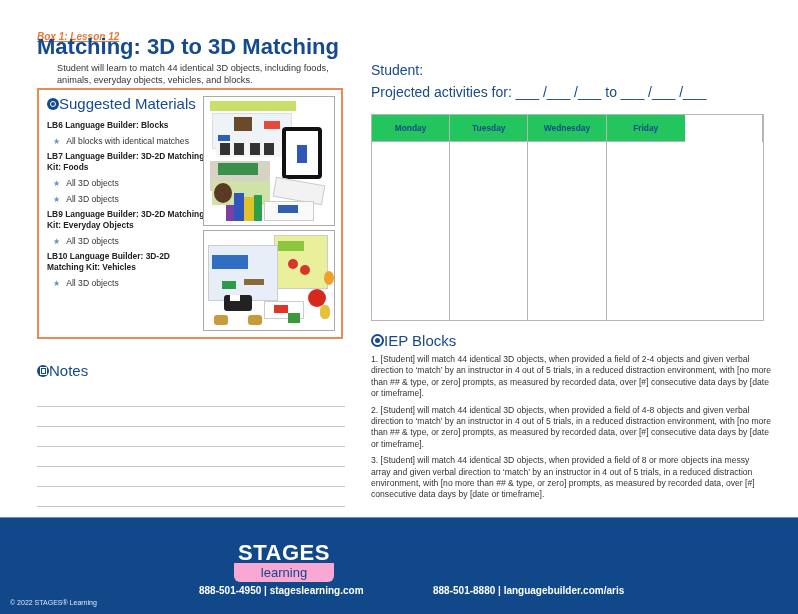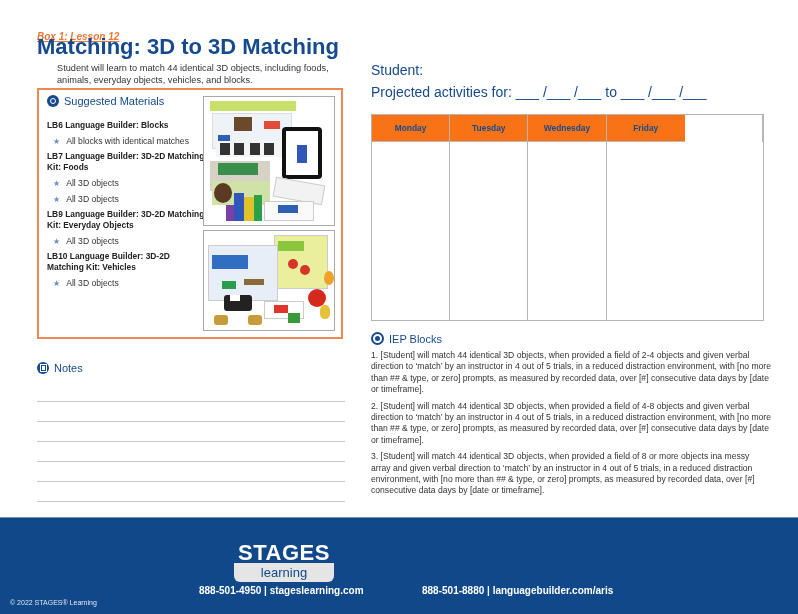--- a/index.html
+++ b/index.html
@@ -5,21 +5,21 @@
   * { box-sizing: border-box; margin: 0; padding: 0; }
   html, body { width: 798px; height: 614px; background: #ffffff; overflow: hidden; }
   body { position: relative; font-family: "Liberation Sans", "DejaVu Sans", sans-serif; color: #222; }
 
   .lesson-label { position: absolute; left: 37px; top: 31px; font-size: 10px; font-weight: bold; font-style: italic; color: #e8773a; text-decoration: underline; }
   .page-title { position: absolute; left: 37px; top: 34px; font-size: 22px; color: #164a8e; white-space: nowrap; text-align: center; }
   .page-title b { font-weight: bold; }
   .intro { position: absolute; left: 37px; top: 62px; width: 300px; font-size: 9.2px; line-height: 12px; color: #333; margin-left: 20px; }
 
   .materials-box { position: absolute; left: 37px; top: 88px; width: 306px; height: 251px; border: 2px solid #ec8a55; }
-  .section-heading { display: flex; align-items: center; gap: 5px; color: #164a8e; font-size: 11px; }
+  .section-heading { display: flex; align-items: center; color: #164a8e; font-size: 15px; }
   .materials-box .section-heading { position: absolute; left: 8px; top: 5px; }
   .icon-circle { width: 12px; height: 12px; border-radius: 50%; background: #164a8e; display: inline-flex; align-items: center; justify-content: center; }
   .icon-circle .inner { width: 6px; height: 6px; border-radius: 50%; border: 1.5px solid #fff; }
   .icon-target { width: 13px; height: 13px; border-radius: 50%; border: 2px solid #164a8e; display: inline-flex; align-items: center; justify-content: center; }
   .icon-target .inner { width: 5px; height: 5px; border-radius: 50%; background: #164a8e; }
   .icon-doc { width: 12px; height: 12px; border-radius: 50%; background: #164a8e; display: inline-flex; align-items: center; justify-content: center; }
   .icon-doc .inner { width: 5px; height: 6px; background: #fff; border: 1px solid #164a8e; outline: 1px solid #fff; }
 
   .material-list { position: absolute; left: 8px; top: 30px; width: 160px; }
   .material-item { margin-bottom: 4px; }
@@ -33,45 +33,45 @@
   .ph-block { position: absolute; }
 
   .notes { position: absolute; left: 37px; top: 362px; width: 308px; }
   .notes .section-heading { margin-bottom: 8px; }
   .note-line { height: 20px; border-bottom: 1px solid #c8c8c8; }
 
   .student-label { position: absolute; left: 371px; top: 62px; font-size: 14px; color: #164a8e; }
   .projected { position: absolute; left: 371px; top: 84px; font-size: 14px; color: #164a8e; white-space: nowrap; }
 
   .schedule { position: absolute; left: 371px; top: 114px; width: 393px; height: 207px; border: 1px solid #b5b5b5; display: grid; grid-template-columns: repeat(5, 1fr); grid-template-rows: 27px 1fr; }
-  .day-header { background: #f97316; border-right: 1px solid #b5b5b5; border-bottom: 1px solid #b5b5b5; font-size: 8.4px; font-weight: bold; color: #164a8e; display: flex; align-items: center; justify-content: center; }
+  .day-header { background: #22c55e; border-right: 1px solid #b5b5b5; border-bottom: 1px solid #b5b5b5; font-size: 8.4px; font-weight: bold; color: #164a8e; display: flex; align-items: center; justify-content: center; }
   .day-cell { border-right: 1px solid #b5b5b5; }
   .day-header:last-of-type { }
   .schedule > .last { border-right: none; }
 
   .iep { position: absolute; left: 371px; top: 332px; width: 400px; }
   .iep .section-heading { margin-bottom: 5px; }
   .goal { font-size: 8.6px; line-height: 11.4px; color: #333; margin-bottom: 5px; }
 
   .footer { position: absolute; left: 0; top: 517px; width: 798px; height: 97px; background: #10488a; border-top: 1px solid #6d8fb8; color: #fff; }
   .copyright { position: absolute; left: 10px; top: 81px; font-size: 7px; color: #dfe7f3; }
 
   .stages-logo { position: absolute; left: 229px; top: 22px; width: 110px; height: 40px; }
   .stages-word { position: absolute; left: 0; top: 0; width: 100%; text-align: center; font-size: 22px; font-weight: bold; letter-spacing: 0.5px; color: #fff; }
-  .stages-tray { position: absolute; left: 5px; top: 23px; width: 100px; height: 19px; background: #e5e5e5; border-radius: 0 0 6px 6px; text-align: center; }
+  .stages-tray { position: absolute; left: 5px; top: 23px; width: 100px; height: 19px; background: #f9a8d4; border-radius: 0 0 6px 6px; text-align: center; }
   .stages-tray span { font-size: 13px; color: #10488a; line-height: 19px; }
   .stages-contact { position: absolute; left: 199px; top: 67px; font-size: 10px; font-weight: bold; color: #fff; white-space: nowrap; }
 
   .aris-logo { position: absolute; left: 426px; top: 24px; width: 220px; height: 40px; }
   .puzzle { position: absolute; left: 0; top: 0; width: 32px; height: 30px; display: grid; grid-template-columns: repeat(3, 1fr); gap: 2px; }
   .puzzle div { background: #fff; border-radius: 2px; }
   .aris-word { position: absolute; left: 34px; top: -8px; font-size: 34px; color: #8cc63f; font-weight: normal; }
   .aris-tag { position: absolute; left: 104px; top: 4px; font-size: 5.2px; font-weight: bold; color: #fff; white-space: nowrap; }
   .aris-lb { position: absolute; left: 104px; top: 13px; width: 112px; height: 12px; background: #fff; color: #10488a; font-size: 7.5px; letter-spacing: 2px; text-align: center; line-height: 12px; }
-  .aris-contact { position: absolute; left: 422px; top: 67px; font-size: 10px; font-weight: bold; color: #fff; white-space: nowrap; }
+  .aris-contact { position: absolute; left: 433px; top: 67px; font-size: 10px; font-weight: bold; color: #fff; white-space: nowrap; }
 </style>
 </head>
 <body>
 
 <div class="lesson-label">Box 1: Lesson 12</div>
 <h1 class="page-title"><b>Matching:</b><span> 3D to 3D Matching</span></h1>
 <p class="intro">Student will learn to match 44 identical 3D objects, including foods, animals, everyday objects, vehicles, and blocks.</p>
 
 <section class="materials-box">
   <div class="section-heading">

